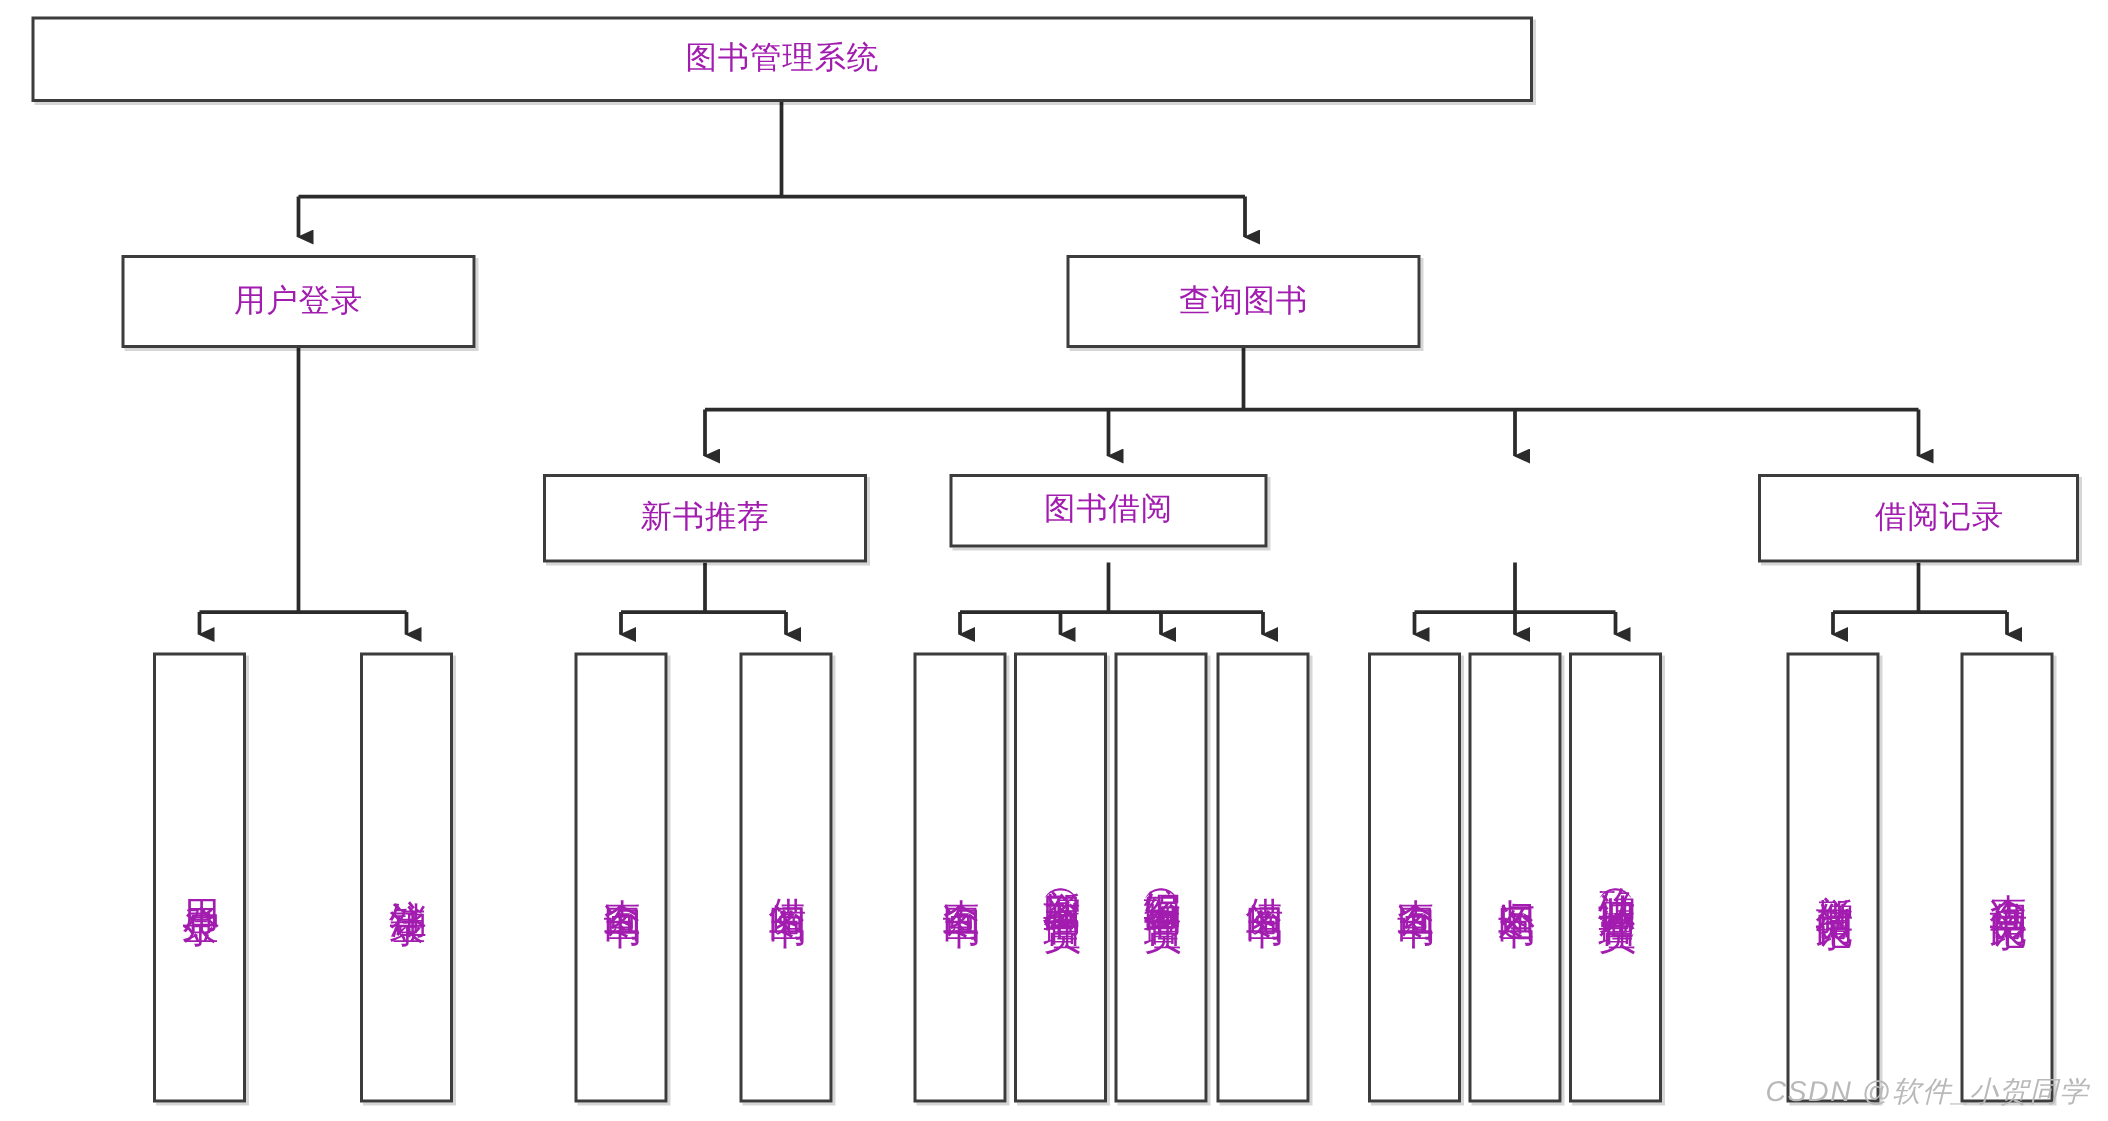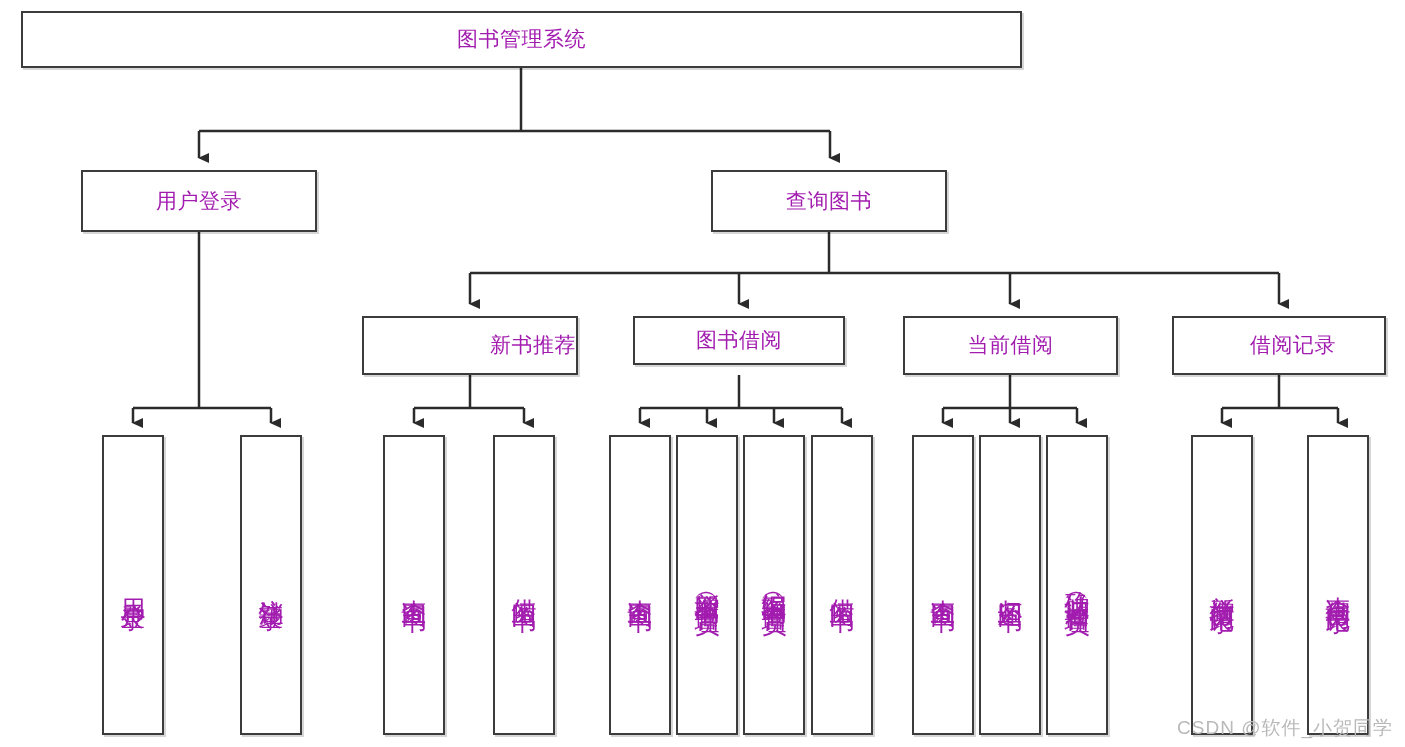--- a/index.html
+++ b/index.html
@@ -39,20 +39,21 @@
   }
   .watermark{
     position:absolute;
     right:12px;
     bottom:6px;
     font-size:19px;
     color:#b9b9b9;
     letter-spacing:1px;
     white-space:nowrap;
     user-select:none;
+    font-style:italic;
   }
 </style>
 </head>
 <body>
 
 <div id="stage">
 
   <svg class="edges" viewBox="0 0 1405 747">
     <defs>
       <marker id="ah" markerWidth="10" markerHeight="11" refX="5" refY="10" orient="auto" markerUnits="userSpaceOnUse">
@@ -107,28 +108,25 @@
     <span class="lbl">图书管理系统</span>
   </div>
 
   <div class="node" style="left:81px;top:170px;width:236px;height:62px;">
     <span class="lbl">用户登录</span>
   </div>
   <div class="node" style="left:711px;top:170px;width:236px;height:62px;">
     <span class="lbl">查询图书</span>
   </div>
 
-  <div class="node" style="left:362px;top:316px;width:216px;height:59px;justify-content:flex-end;">
+  <div class="node" style="left:362px;top:316px;width:216px;height:59px;">
     <span class="lbl">新书推荐</span>
   </div>
   <div class="node" style="left:633px;top:316px;width:212px;height:49px;">
     <span class="lbl">图书借阅</span>
-  </div>
-  <div class="node" style="left:903px;top:316px;width:215px;height:59px;">
-    <span class="lbl">当前借阅</span>
   </div>
   <div class="node" style="left:1172px;top:316px;width:214px;height:59px;padding-left:28px;">
     <span class="lbl">借阅记录</span>
   </div>
 
   <div class="node leaf" style="left:102px;top:435px;width:62px;height:300px;">
     <span class="lbl">用户登录</span>
   </div>
   <div class="node leaf" style="left:240px;top:435px;width:62px;height:300px;">
     <span class="lbl">注销登录</span>

